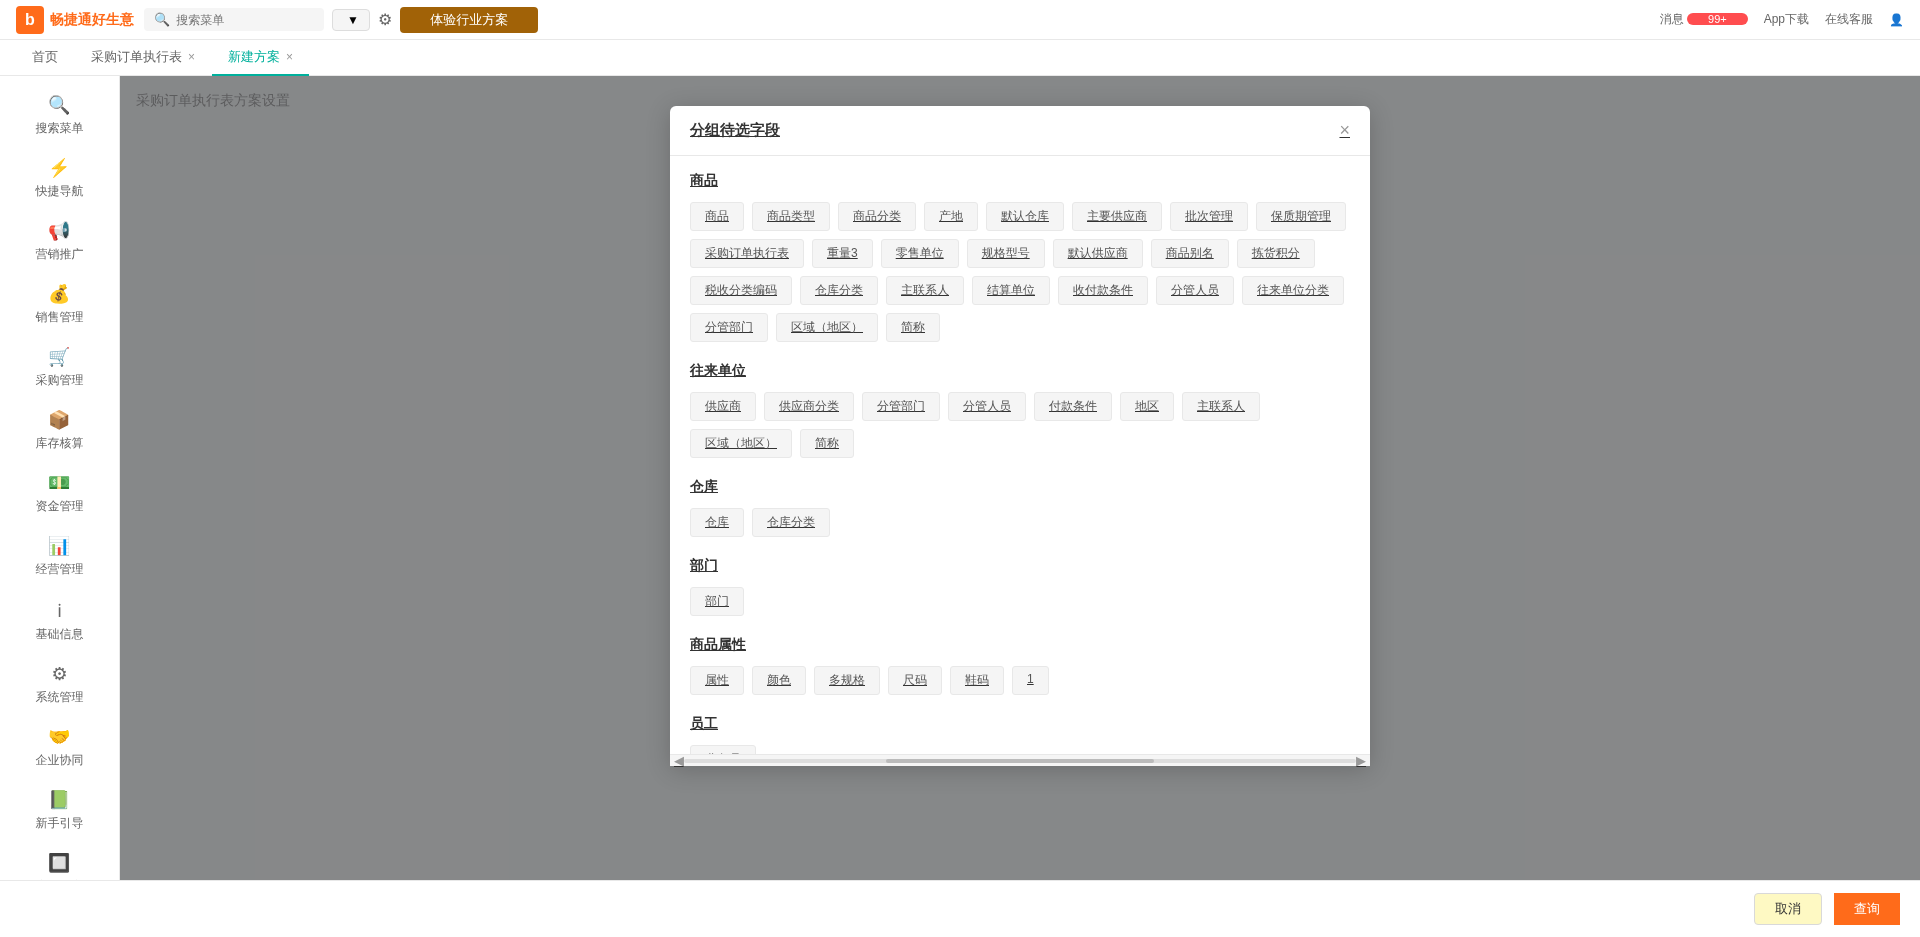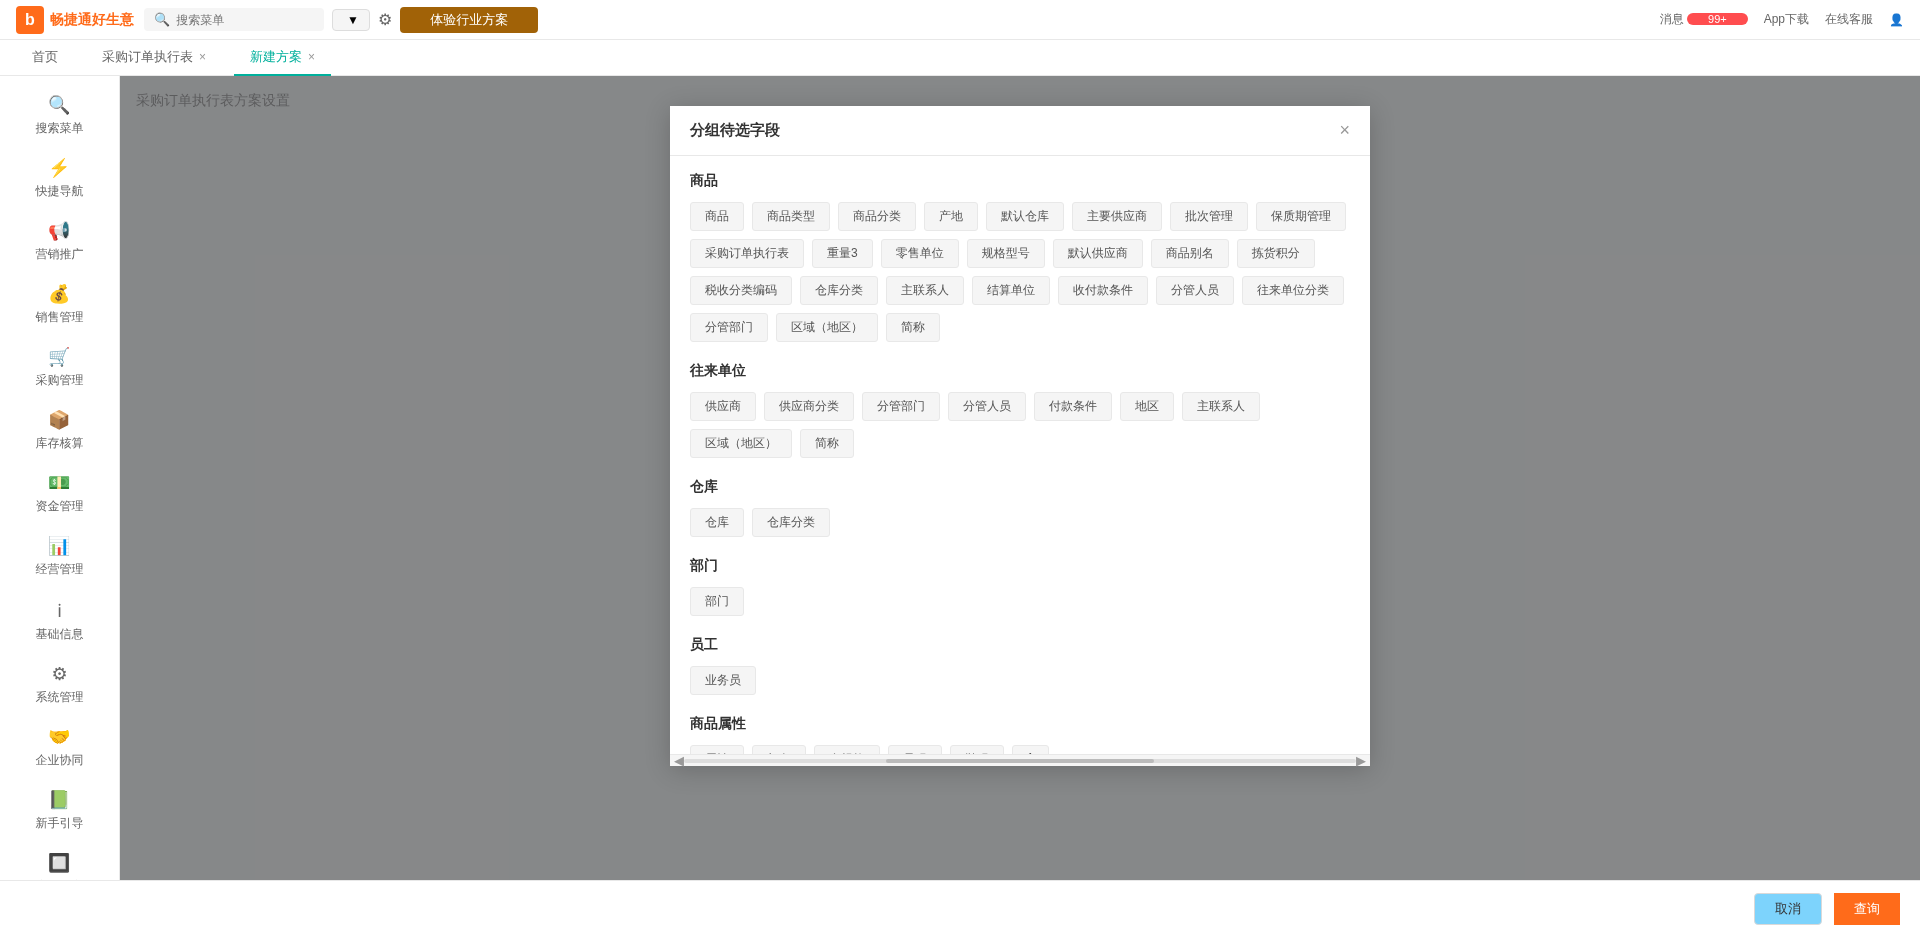--- a/index.html
+++ b/index.html
@@ -27,21 +27,21 @@
     .dropdown-btn { background: #f5f5f5; border: 1px solid #ddd; border-radius: 4px; padding: 3px 10px; cursor: pointer; font-size: 12px; display: flex; align-items: center; gap: 4px; }
 
     
     .tab-bar {
       height: 36px;
       background: #fff;
       border-bottom: 1px solid #e8e8e8;
       display: flex;
       align-items: center;
       padding: 0 16px;
-      gap: 12px;
+      gap: 1px;
     }
     .tab-item {
       height: 36px;
       padding: 0 16px;
       display: flex;
       align-items: center;
       gap: 6px;
       cursor: pointer;
       font-size: 13px;
       color: #666;
@@ -92,26 +92,27 @@
       display: flex;
       align-items: flex-start;
       justify-content: center;
       padding-top: 30px;
       z-index: 100;
     }
 
     
     .modal {
       background: white;
-      border-radius: 0;
+      border-radius: 6px;
       width: 700px;
       max-height: 660px;
       display: flex;
       flex-direction: column;
       box-shadow: 0 4px 24px rgba(0,0,0,0.2);
+      text-decoration: underline;
     }
     .modal-header {
       display: flex;
       align-items: center;
       justify-content: space-between;
       padding: 14px 20px;
       border-bottom: 1px solid #e8e8e8;
     }
     .modal-title { font-size: 15px; font-weight: 600; color: #333; }
     .modal-close { cursor: pointer; color: #999; font-size: 18px; }
@@ -146,21 +147,21 @@
       left: 0;
       background: white;
       border-top: 1px solid #e8e8e8;
       padding: 12px 20px;
       display: flex;
       justify-content: flex-end;
       gap: 12px;
       z-index: 200;
     }
     .btn-cancel {
-      background: #7dd3fc;
+      background: #fef9c3;
       border: 1px solid #d9d9d9;
       color: #333;
       padding: 6px 20px;
       border-radius: 4px;
       cursor: pointer;
       font-size: 13px;
     }
     .btn-confirm {
       background: #ff6b1a;
       border: none;
@@ -373,38 +374,38 @@
           </div>
 
           <div class="field-section">
             <div class="field-section-title">部门</div>
             <div class="field-tags">
               <span class="field-tag">部门</span>
             </div>
           </div>
 
           <div class="field-section">
-            <div class="field-section-title">员工</div>
-            <div class="field-tags">
-              <span class="field-tag">业务员</span>
-            </div>
-          </div>
-
-          <div class="field-section">
             <div class="field-section-title">商品属性</div>
             <div class="field-tags">
               <span class="field-tag">属性</span>
               <span class="field-tag">颜色</span>
               <span class="field-tag">多规格</span>
               <span class="field-tag">尺码</span>
               <span class="field-tag">鞋码</span>
               <span class="field-tag">1</span>
             </div>
           </div>
 
+          <div class="field-section">
+            <div class="field-section-title">员工</div>
+            <div class="field-tags">
+              <span class="field-tag">业务员</span>
+            </div>
+          </div>
+
         </div>
 
         <div class="modal-scrollbar">
           <span style="color:#999; cursor:pointer;">◀</span>
           <div class="scroll-track">
             <div class="scroll-thumb"></div>
           </div>
           <span style="color:#999; cursor:pointer;">▶</span>
         </div>
 

